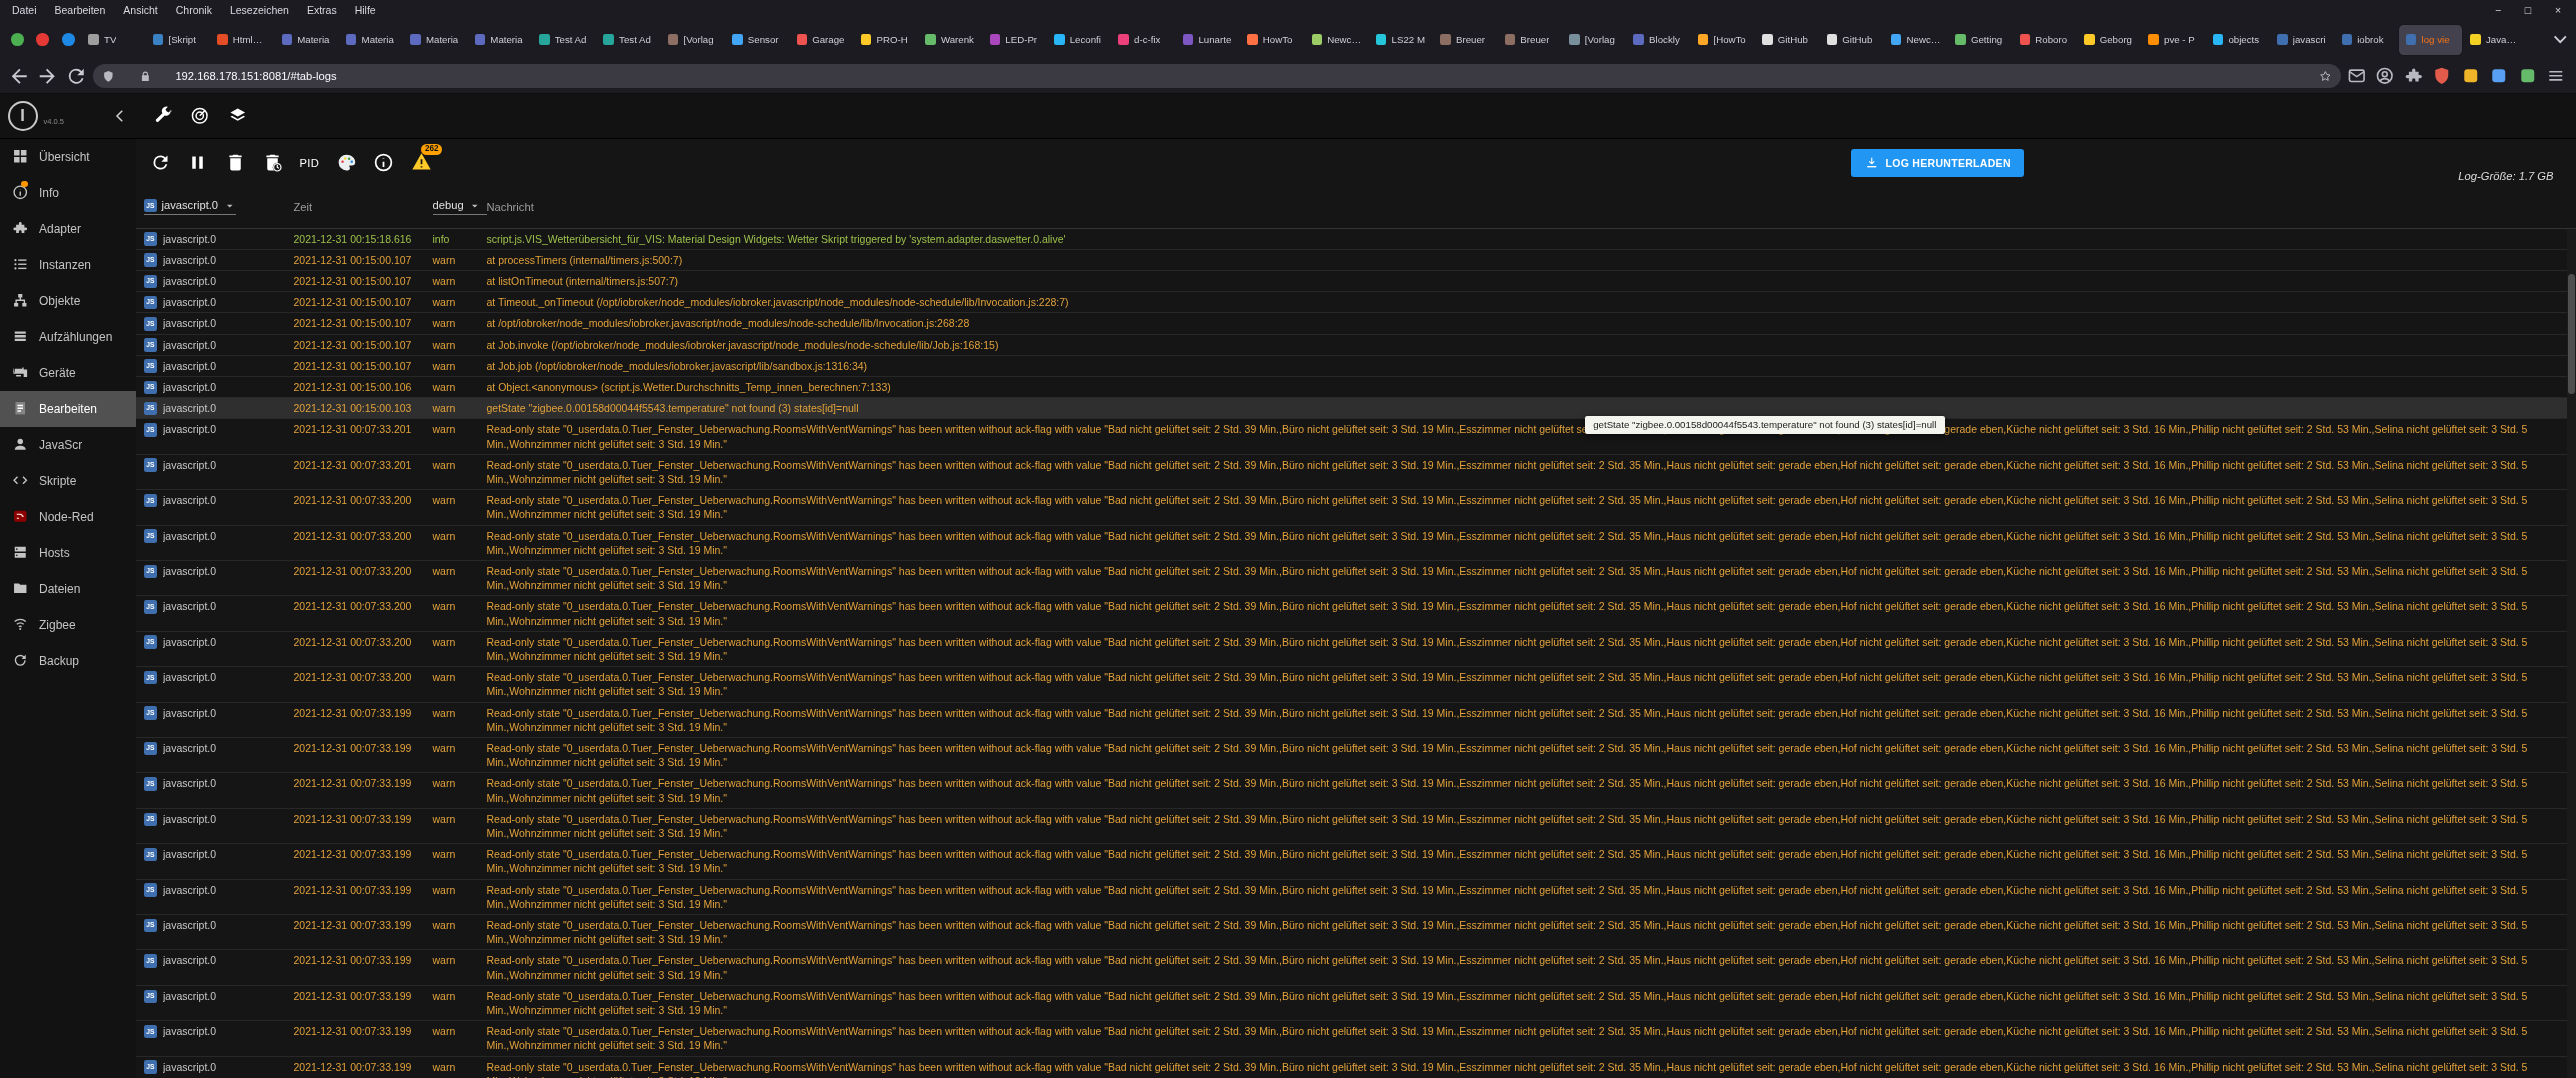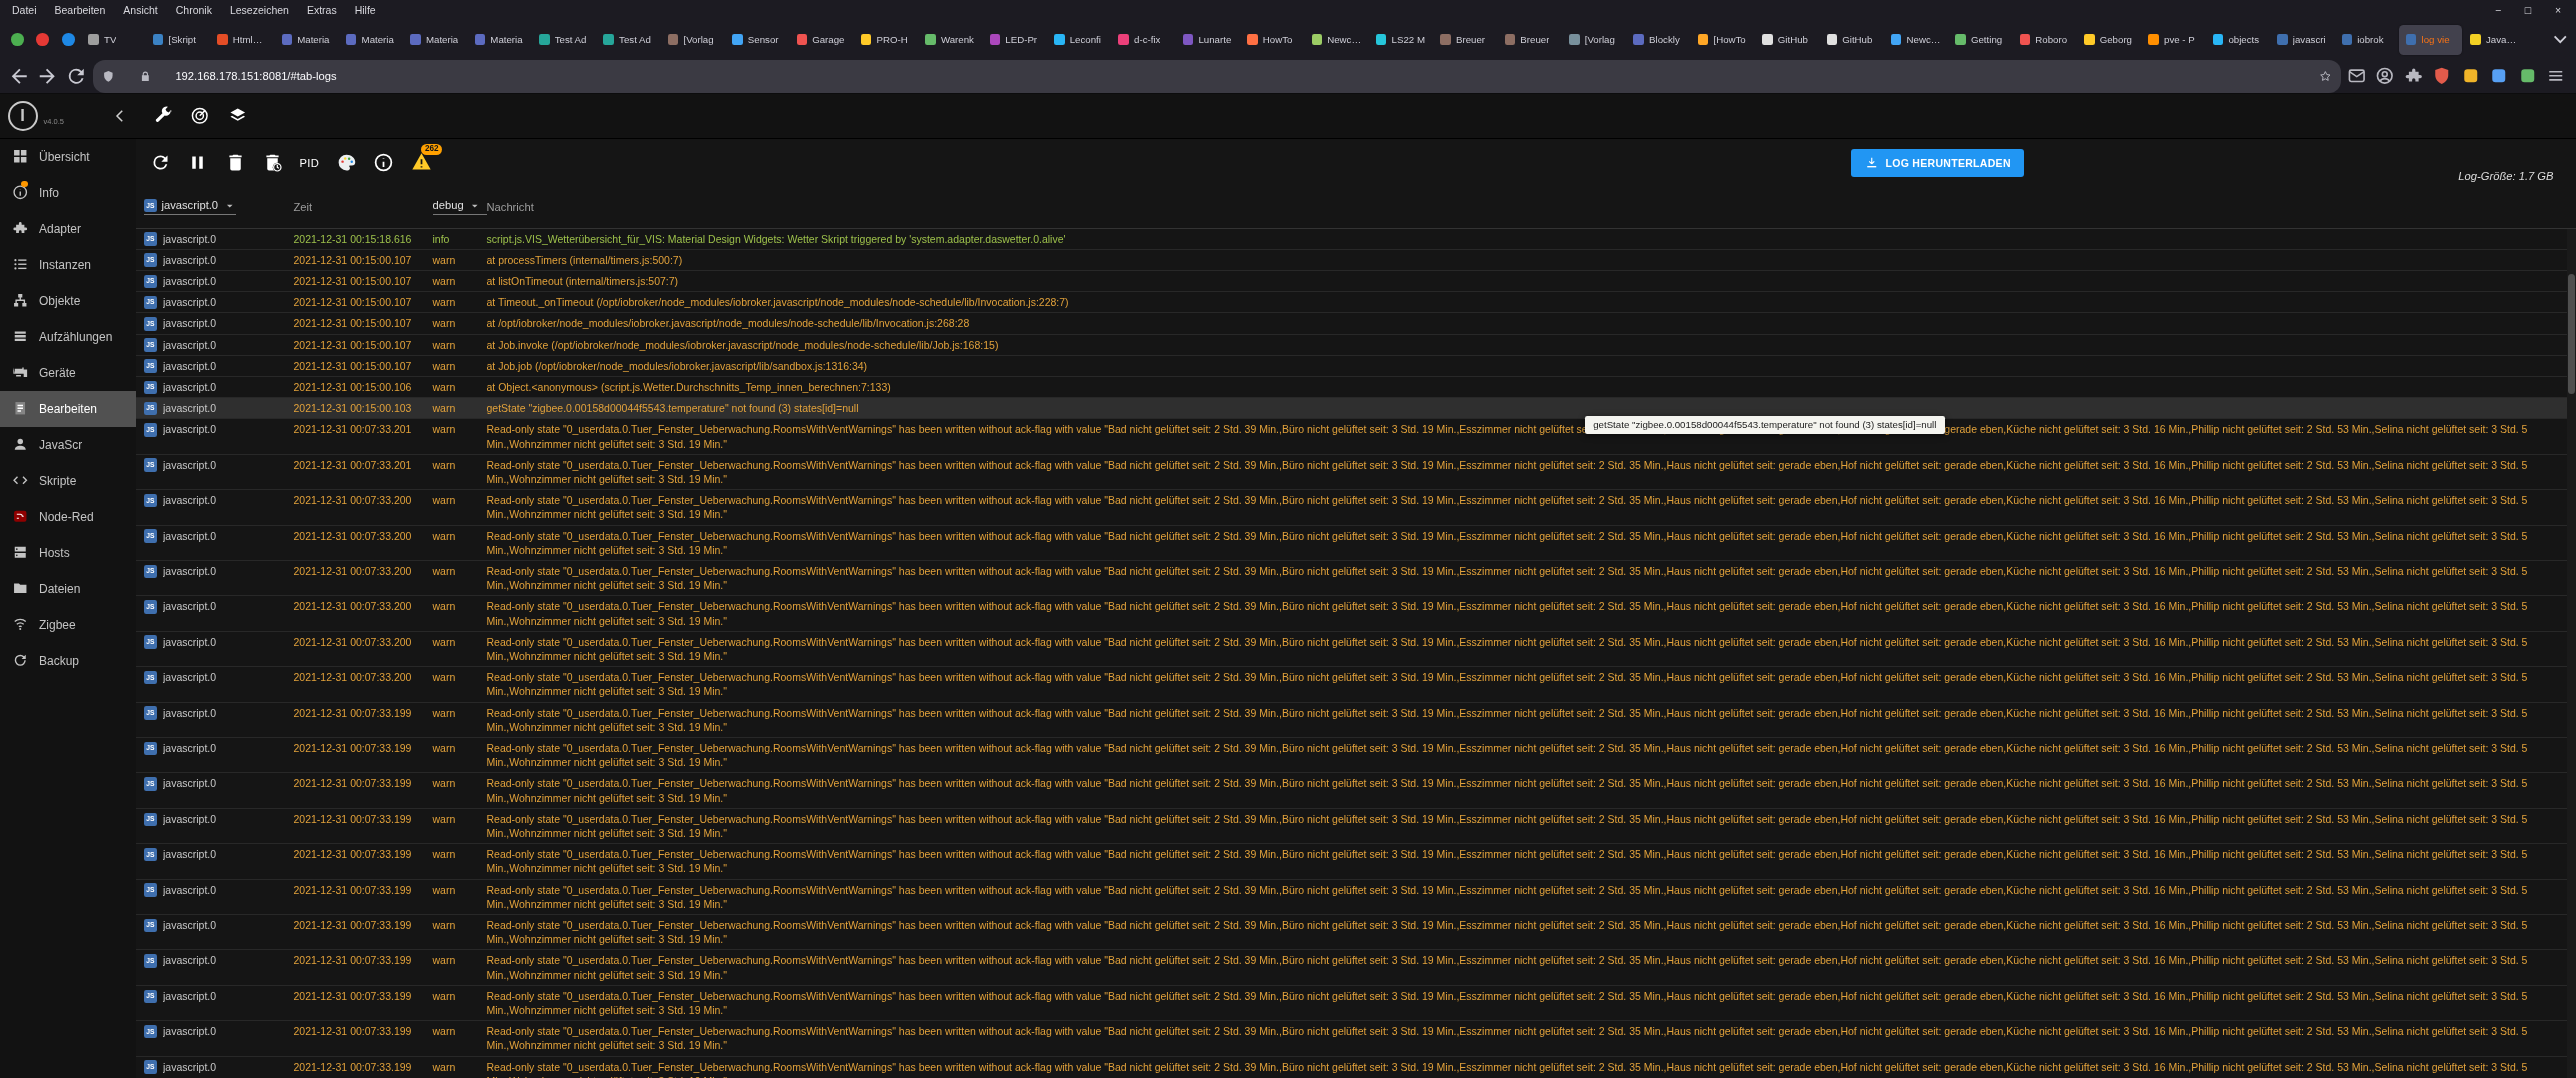--- a/index.html
+++ b/index.html
@@ -19,21 +19,21 @@
   .tab { width:63px; height:30px; display:flex; align-items:center; gap:5.2px; padding:0 6.7px; border-radius:4.5px; color:#cfcfd8; flex:none; margin:0 0.7px; }
   .tab.active { background:#42414d; color:#f97316; box-shadow:0 0 1.5px rgba(0,0,0,.6); }
   .favicon { width:10.5px; height:10.5px; border-radius:2.2px; flex:none; }
   .tab-label { font-size:9.7px; white-space:nowrap; overflow:hidden; text-overflow:ellipsis; }
   .tab-overflow { margin-left:auto; color:#cfcfd8; width:22.5px; height:22.5px; display:flex; align-items:center; justify-content:center; }
 
   .navbar { height:34px; background:#1c1b22; border-bottom:0.7px solid #0c0c0d; display:flex; align-items:center; padding:0 7.5px; gap:6px; flex:none; }
   .nav-icon { width:22.5px; height:22.5px; border-radius:3px; color:#c9c9d2; display:flex; align-items:center; justify-content:center; flex:none; }
   .nav-icon svg, .icon svg { width:100%; height:100%; display:block; }
   .icon { display:inline-block; }
-  .urlbar { flex:1; height:33px; background:#3b3a43; border-radius:12px; display:flex; align-items:center; padding:0 9px; gap:24px; color:#fbfbfe; font-size:11.2px; }
+  .urlbar { flex:1; height:24px; background:#3b3a43; border-radius:12px; display:flex; align-items:center; padding:0 9px; gap:24px; color:#fbfbfe; font-size:11.2px; }
   .urlbar .small-icon { width:12.7px; height:12.7px; color:#b9b9c2; flex:none; }
   .url-text { flex:1; white-space:nowrap; overflow:hidden; }
   .right-icons { display:flex; gap:9px; align-items:center; padding-right:3px; }
   .right-icons .nav-icon { width:19.5px; height:19.5px; }
 
   
   .app { flex:1; background:#141414; display:flex; flex-direction:column; position:relative; overflow:hidden; }
   .app-header { height:45px; background:#121212; display:flex; align-items:center; flex:none; border-bottom:0.7px solid #000; }
   .app-header-left { width:136px; display:flex; align-items:center; padding:0 7.5px; gap:6px; flex:none; }
   .logo-circle { width:30px; height:30px; border-radius:50%; border:2.2px solid #c9c9c9; color:#c9c9c9; display:flex; align-items:center; justify-content:center; font-size:16.5px; font-weight:bold; }

